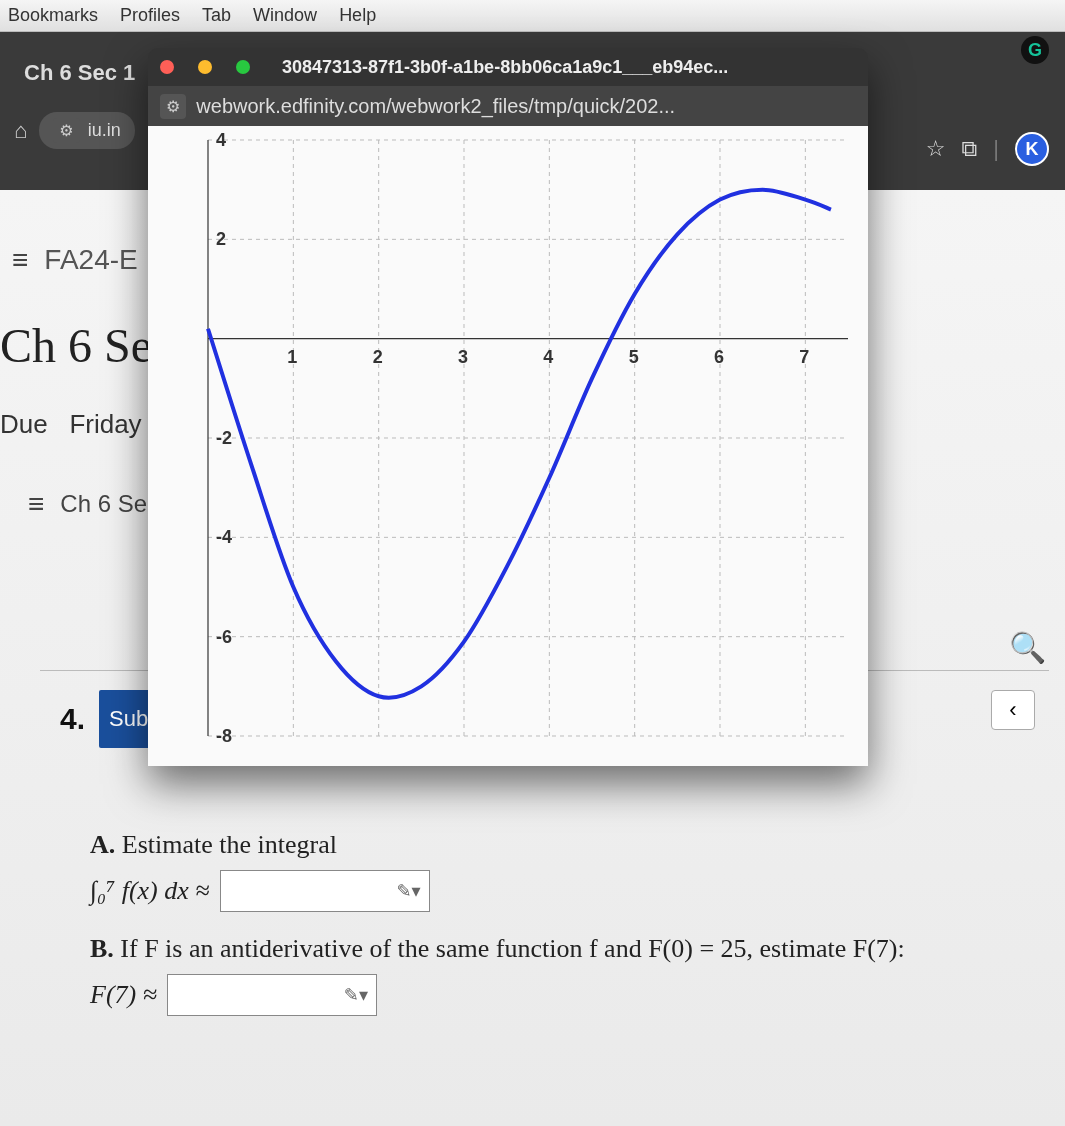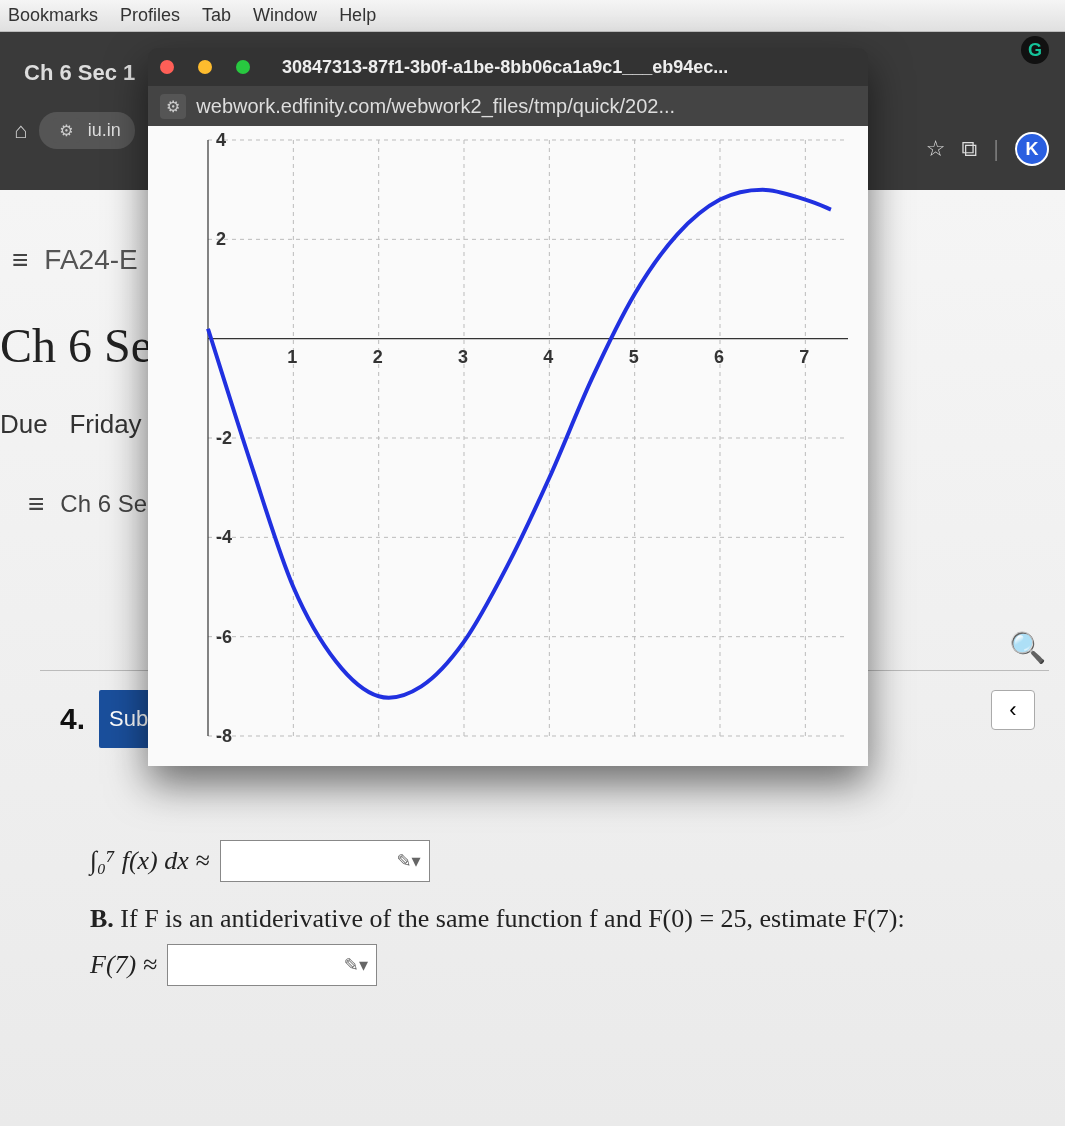--- a/index.html
+++ b/index.html
@@ -230,20 +230,24 @@
   </div>
   <span class="search-right">🔍</span>
   <div class="divider"></div>
   <div class="qrow">
     <span class="qnum">4.</span>
     <span class="sub-badge">Sub</span>
   </div>
   <div class="prev-btn">‹</div>
 
   <div class="problem">
+    <div>
+      <b>A.</b>
+      <span>Estimate the integral</span>
+    </div>
     <div class="ans-row">
       <span style="font-style:italic">∫₀⁷ f(x) dx ≈</span>
       <span class="ans-box">
           <span class="pencil">✎▾</span>
         </span>
     </div>
     <div style="margin-bottom:8px">
       <b>B.</b>
       <span>If F is an antiderivative of the same function f and F(0) = 25, estimate F(7):</span>
     </div>

